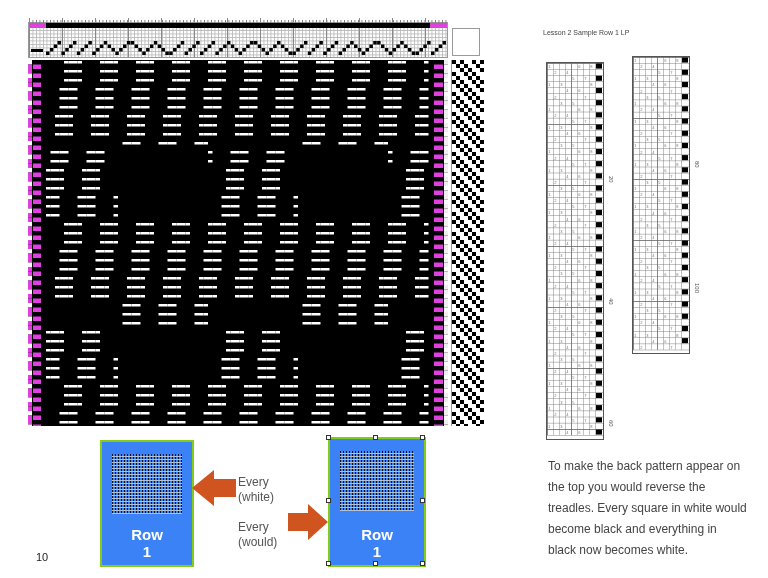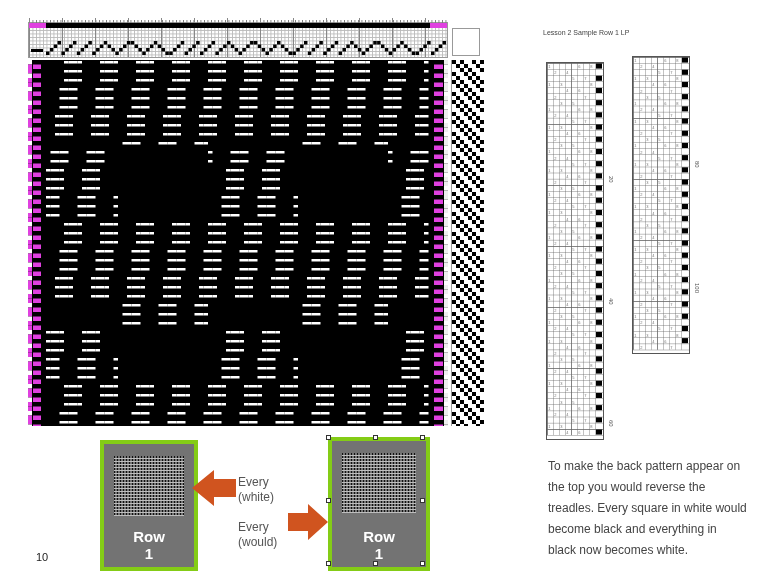--- a/index.html
+++ b/index.html
@@ -27,21 +27,21 @@
     #drawdown svg { position: absolute; left: 0; top: 0; }
     #treadling { position: absolute; left: 451px; top: 60px; width: 32px; height: 366px; background: #fff; overflow: hidden; border-left: 1px solid #999; }
 
     
     #lp-title { position: absolute; left: 543px; top: 29px; font-size: 7px; color: #444; }
     .lp { position: absolute; border: 1px solid #555; background: #fff; }
     .lp svg { display: block; }
     .lp-num { position: absolute; font-size: 6px; color: #555; transform: rotate(90deg); transform-origin: left top; }
 
     
-    .thumb { position: absolute; background: #737373; border: 4px solid #84cc16; }
+    .thumb { position: absolute; background: #3b82f6; border: 2px solid #84cc16; }
     .thumb .pat { position: absolute; left: 10px; top: 12px; right: 10px; height: 60px;
       background-image:
         repeating-linear-gradient(0deg, #ccc 0 1px, transparent 1px 3px),
         repeating-linear-gradient(90deg, #000 0 1px, transparent 1px 3px);
       opacity: 0.85; }
     .thumb .lbl { position: absolute; left: 0; right: 0; text-align: center; color: #fff; font-weight: bold; font-size: 15px; line-height: 17px; }
     .handle { position: absolute; width: 5px; height: 5px; border: 1px solid #333; background: #fff; box-sizing: border-box; }
 
     .arrow { position: absolute; }
     .caption { position: absolute; font-size: 12px; color: #555; line-height: 15px; }

